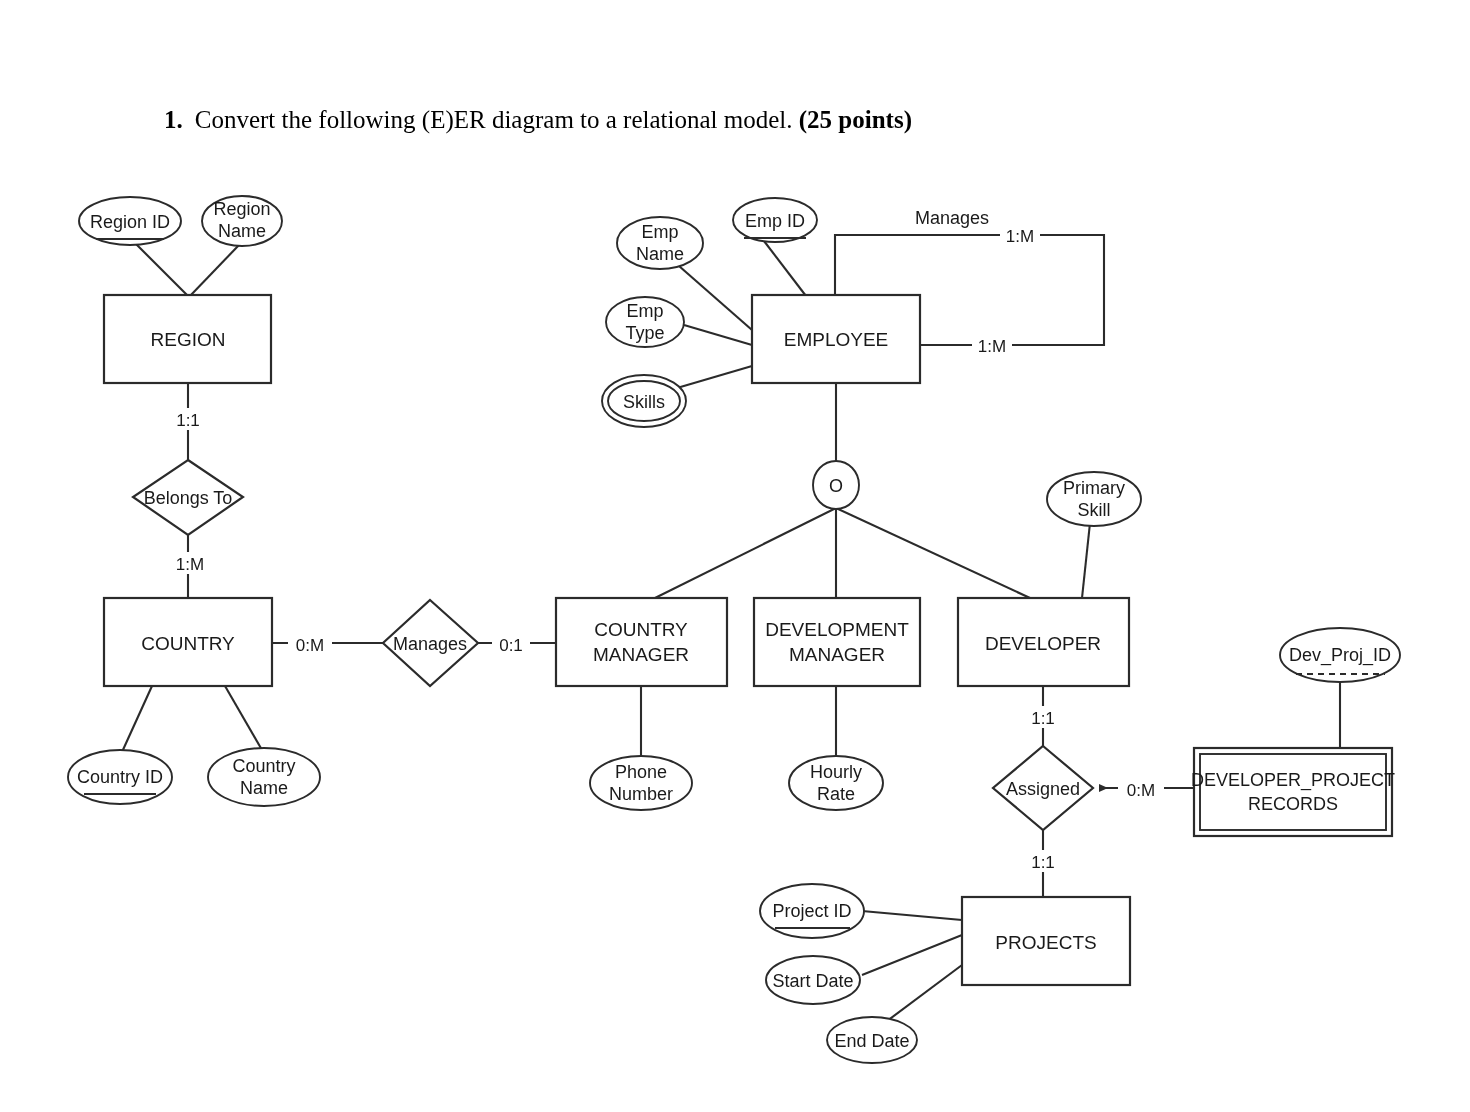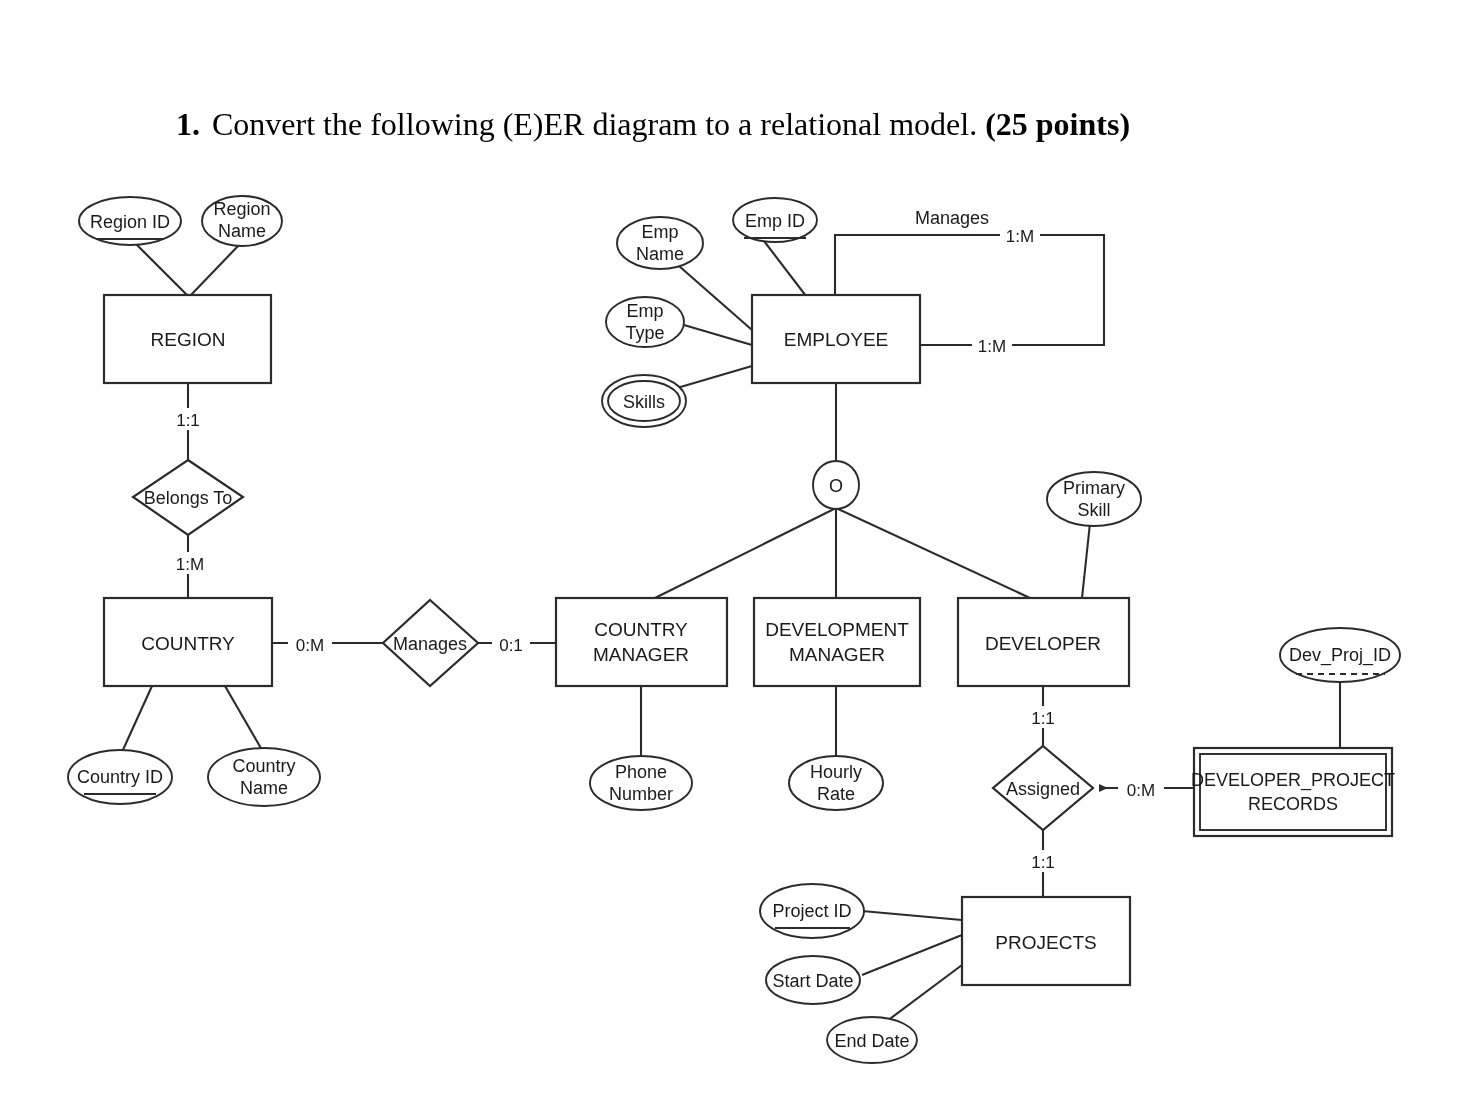--- a/index.html
+++ b/index.html
@@ -16,25 +16,25 @@
     color: #1a1a1a;
     overflow: hidden;
   }
   #page {
     position: relative;
     width: 1470px;
     height: 1112px;
   }
   .question-head {
     position: absolute;
-    left: 176px;
+    left: 164px;
     top: 105px;
     width: 1100px;
     font-family: "Liberation Serif", serif;
-    font-size: 32px;
+    font-size: 25px;
     line-height: 1.2;
     color: #000;
     white-space: nowrap;
   }
   .q-num {
     font-weight: bold;
     margin-right: 12px;
   }
   .q-points {
     font-weight: bold;

